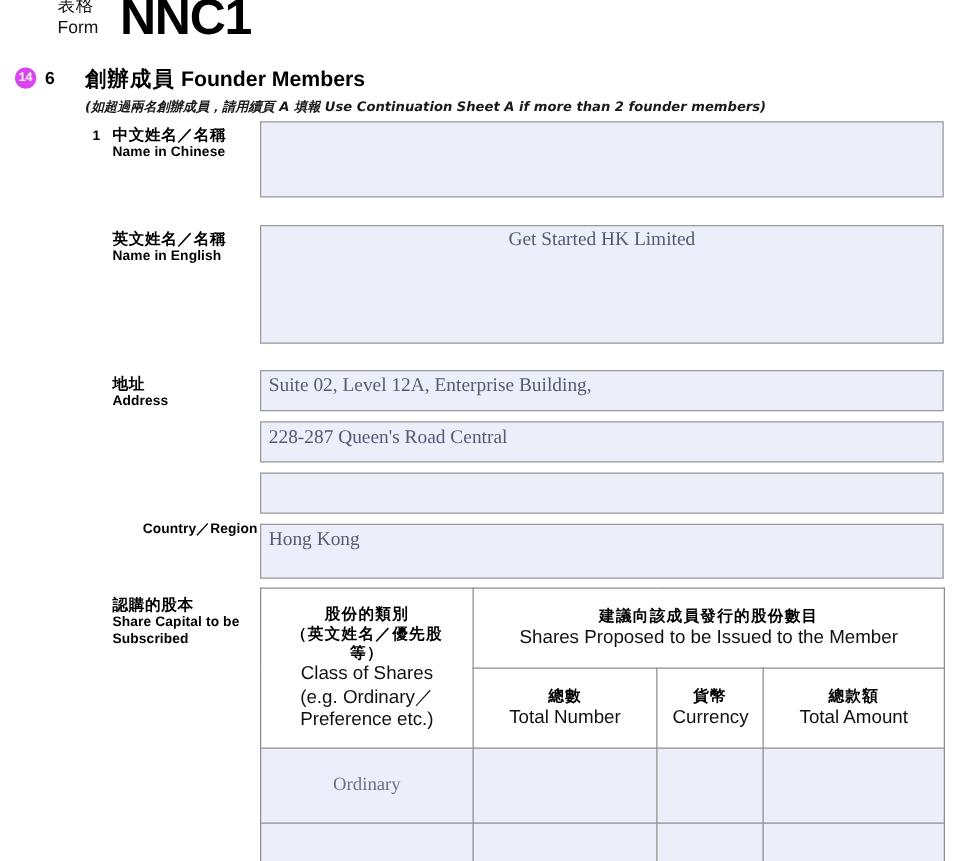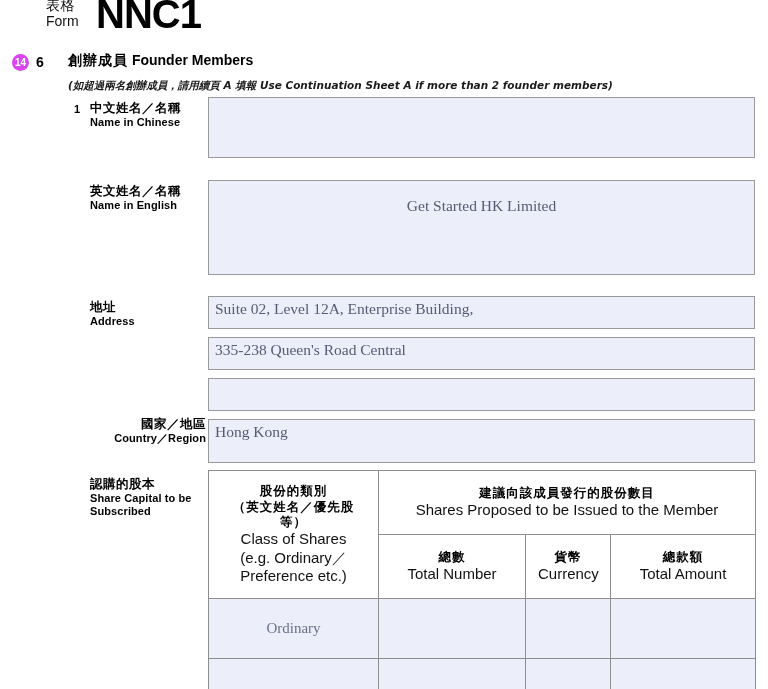--- a/index.html
+++ b/index.html
@@ -75,21 +75,21 @@
     position: absolute;
     left: 36px;
     top: 54px;
     font-size: 14px;
     font-weight: 700;
   }
   #section-title {
     position: absolute;
     left: 68px;
     top: 52px;
-    font-size: 14px;
+    font-size: 17px;
     font-weight: 700;
     text-align: right;
   }
   #section-title .st-cjk { letter-spacing: 1px; }
   #section-note {
     position: absolute;
     left: 68px;
     top: 79px;
     font-size: 10.5px;
     font-style: italic;
@@ -227,39 +227,38 @@
 </div>
 <div class="field" style="left:208px; top:97px; width:547px; height:61px;">
   <span class="fval cjk"></span>
 </div>
 
 <div class="row-label" style="left:90px; top:184px;">
   <div class="rl-cjk cjk">英文姓名／名稱</div>
   <div class="rl-en">Name in English</div>
 </div>
 <div class="field center" style="left:208px; top:180px; width:547px; height:95px;">
-  <span class="fval" style="padding-top:16px;">Get Started HK Limited</span>
+  <span class="fval" style="padding-top:2px;">Get Started HK Limited</span>
 </div>
 
 <div class="row-label" style="left:90px; top:300px;">
   <div class="rl-cjk cjk">地址</div>
   <div class="rl-en">Address</div>
 </div>
 <div class="field" style="left:208px; top:296px; width:547px; height:33px;">
   <span class="fval">Suite 02, Level 12A, Enterprise Building,</span>
 </div>
 <div class="field" style="left:208px; top:337px; width:547px; height:33px;">
-  <span class="fval">335-238 Queen's Road Central</span>
+  <span class="fval">228-287 Queen's Road Central</span>
 </div>
 <div class="field" style="left:208px; top:378px; width:547px; height:33px;">
   <span class="fval"></span>
 </div>
 
 <div class="row-label" style="left:58px; top:417px; width:148px; text-align:right;">
-  <div class="rl-cjk cjk">國家／地區</div>
   <div class="rl-en">Country／Region</div>
 </div>
 <div class="field" style="left:208px; top:419px; width:547px; height:44px;">
   <span class="fval">Hong Kong</span>
 </div>
 
 <div class="row-label" style="left:90px; top:477px;">
   <div class="rl-cjk cjk">認購的股本</div>
   <div class="rl-en">Share Capital to be</div>
   <div class="rl-en">Subscribed</div>

